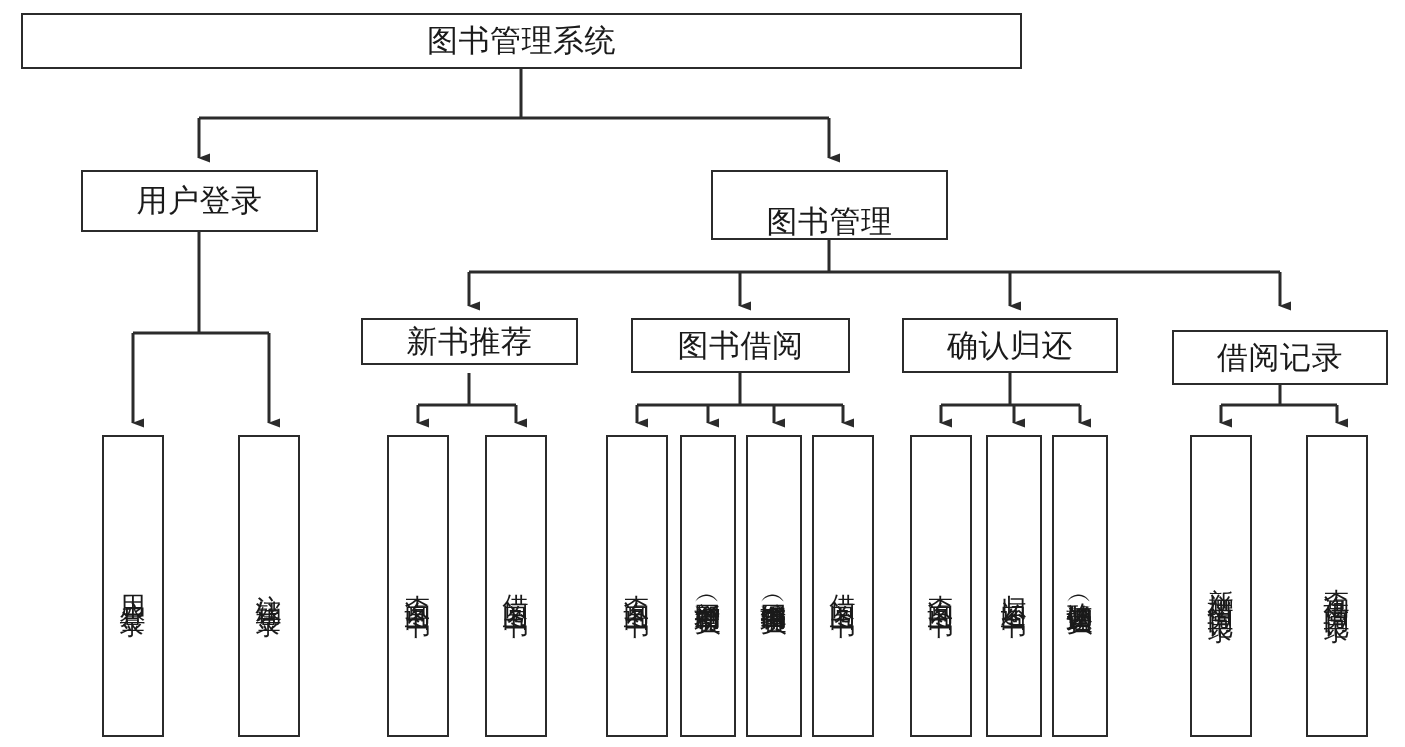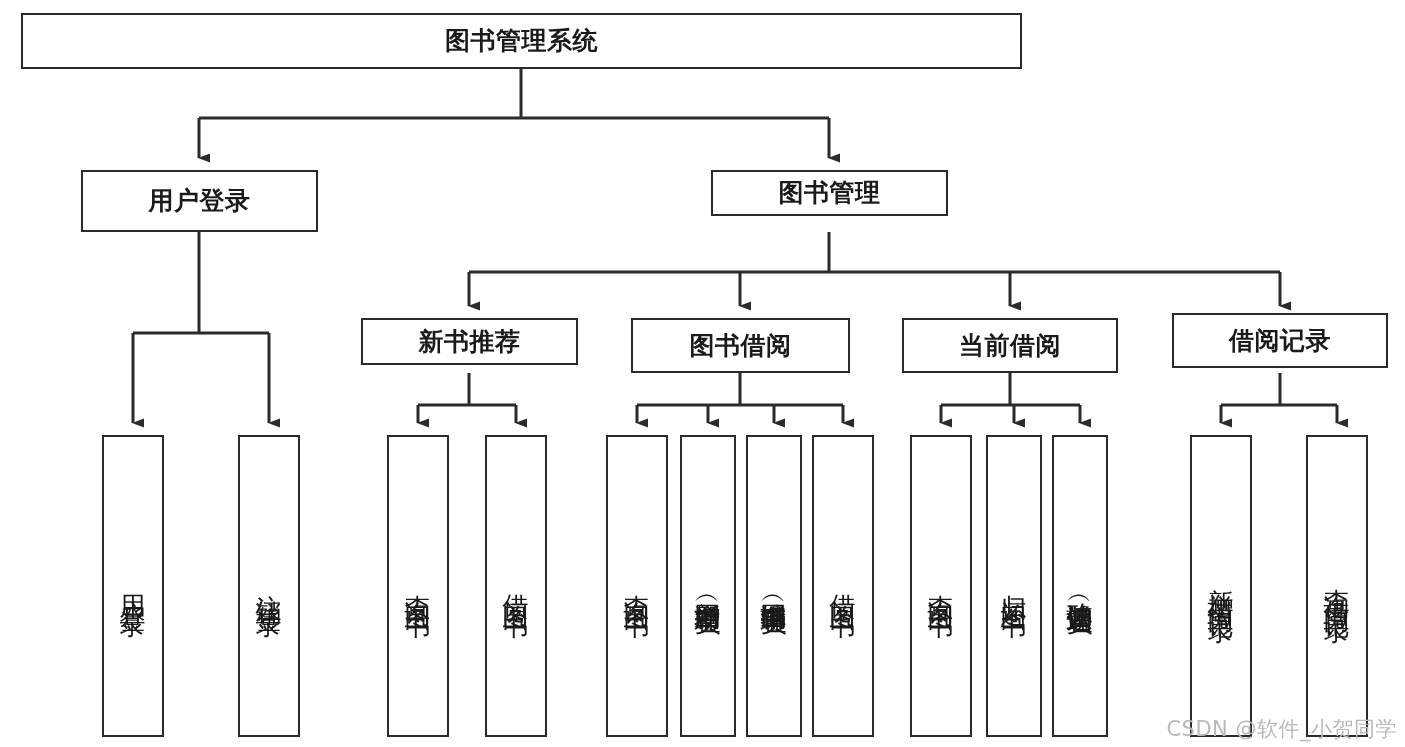--- a/index.html
+++ b/index.html
@@ -34,23 +34,22 @@
     justify-content: center;
     overflow: hidden;
   }
   .node-label {
     color: #1a1a1a;
     line-height: 1.02;
     text-align: center;
     white-space: nowrap;
   }
   .h-node .node-label {
-    font-size: 25px;
+    font-size: 31px;
     letter-spacing: 0.5px;
-    font-weight: bold;
   }
   .v-node {
     writing-mode: vertical-rl;
     text-orientation: upright;
   }
   .v-node .node-label {
     writing-mode: vertical-rl;
     text-orientation: upright;
     font-size: 26px;
     letter-spacing: 6px;
@@ -110,33 +109,33 @@
       </g>
   </svg>
 
   <div id="nodes-layer">
       <div class="node-box h-node" style="left: 21px; top: 13px; width: 1001px; height: 56px;">
         <span class="node-label">图书管理系统</span>
       </div>
       <div class="node-box h-node" style="left: 81px; top: 170px; width: 237px; height: 62px;">
         <span class="node-label">用户登录</span>
       </div>
-      <div class="node-box h-node" style="left: 711px; top: 170px; width: 237px; height: 46px;">
+      <div class="node-box h-node" style="left: 711px; top: 170px; width: 237px; height: 70px; align-items: flex-end;">
         <span class="node-label">图书管理</span>
       </div>
       <div class="node-box h-node" style="left: 361px; top: 318px; width: 217px; height: 47px;">
         <span class="node-label">新书推荐</span>
       </div>
       <div class="node-box h-node" style="left: 631px; top: 318px; width: 219px; height: 55px; justify-content: center;">
         <span class="node-label">图书借阅</span>
       </div>
       <div class="node-box h-node" style="left: 902px; top: 318px; width: 216px; height: 55px;">
-        <span class="node-label">当前借阅</span>
+        <span class="node-label">确认归还</span>
       </div>
-      <div class="node-box h-node" style="left: 1172px; top: 313px; width: 216px; height: 55px;">
+      <div class="node-box h-node" style="left: 1172px; top: 330px; width: 216px; height: 55px;">
         <span class="node-label">借阅记录</span>
       </div>
       <div class="node-box v-node" style="left: 102px; top: 435px; width: 62px; height: 302px;">
         <span class="node-label">用户登录</span>
       </div>
       <div class="node-box v-node" style="left: 238px; top: 435px; width: 62px; height: 302px;">
         <span class="node-label">注销登录</span>
       </div>
       <div class="node-box v-node" style="left: 387px; top: 435px; width: 62px; height: 302px;">
         <span class="node-label">查询图书</span>
@@ -166,15 +165,14 @@
         <span class="node-label">确认归还（管理员）</span>
       </div>
       <div class="node-box v-node" style="left: 1190px; top: 435px; width: 62px; height: 302px;">
         <span class="node-label">新增借阅记录</span>
       </div>
       <div class="node-box v-node" style="left: 1306px; top: 435px; width: 62px; height: 302px;">
         <span class="node-label">查询借阅记录</span>
       </div>
     </div>
 
-  <div id="watermark">CSDN @软件_小贺同学</div>
 
 </div>
 
 </body></html>

